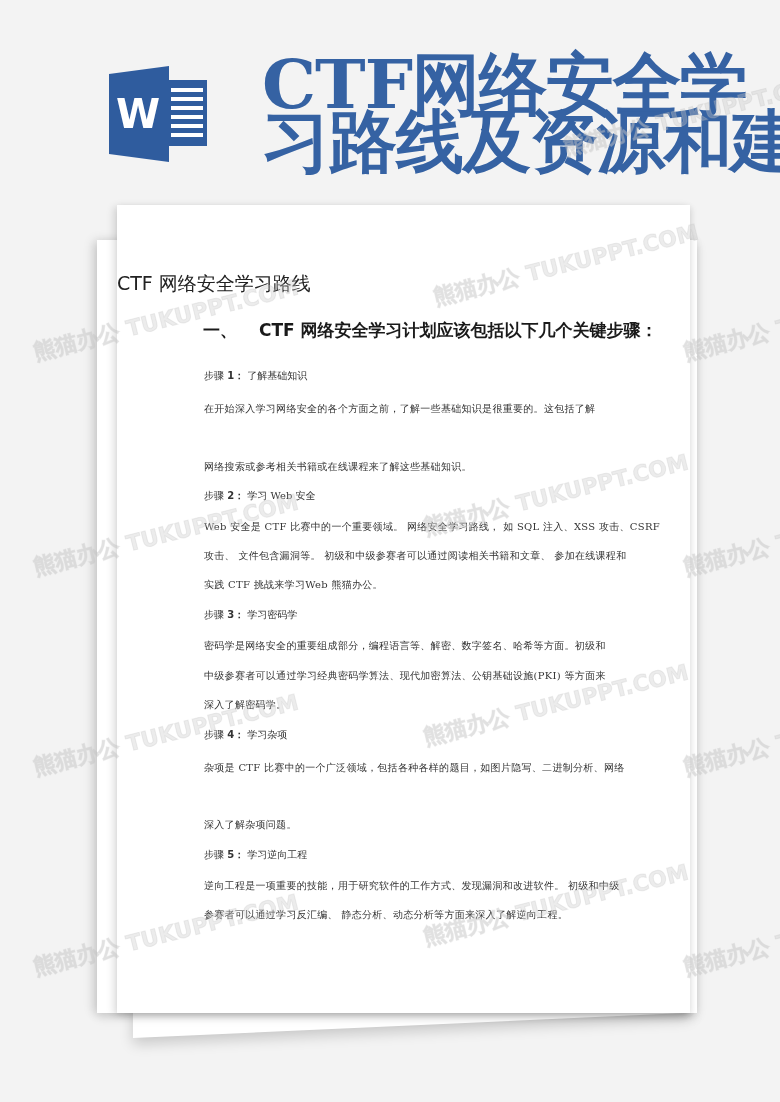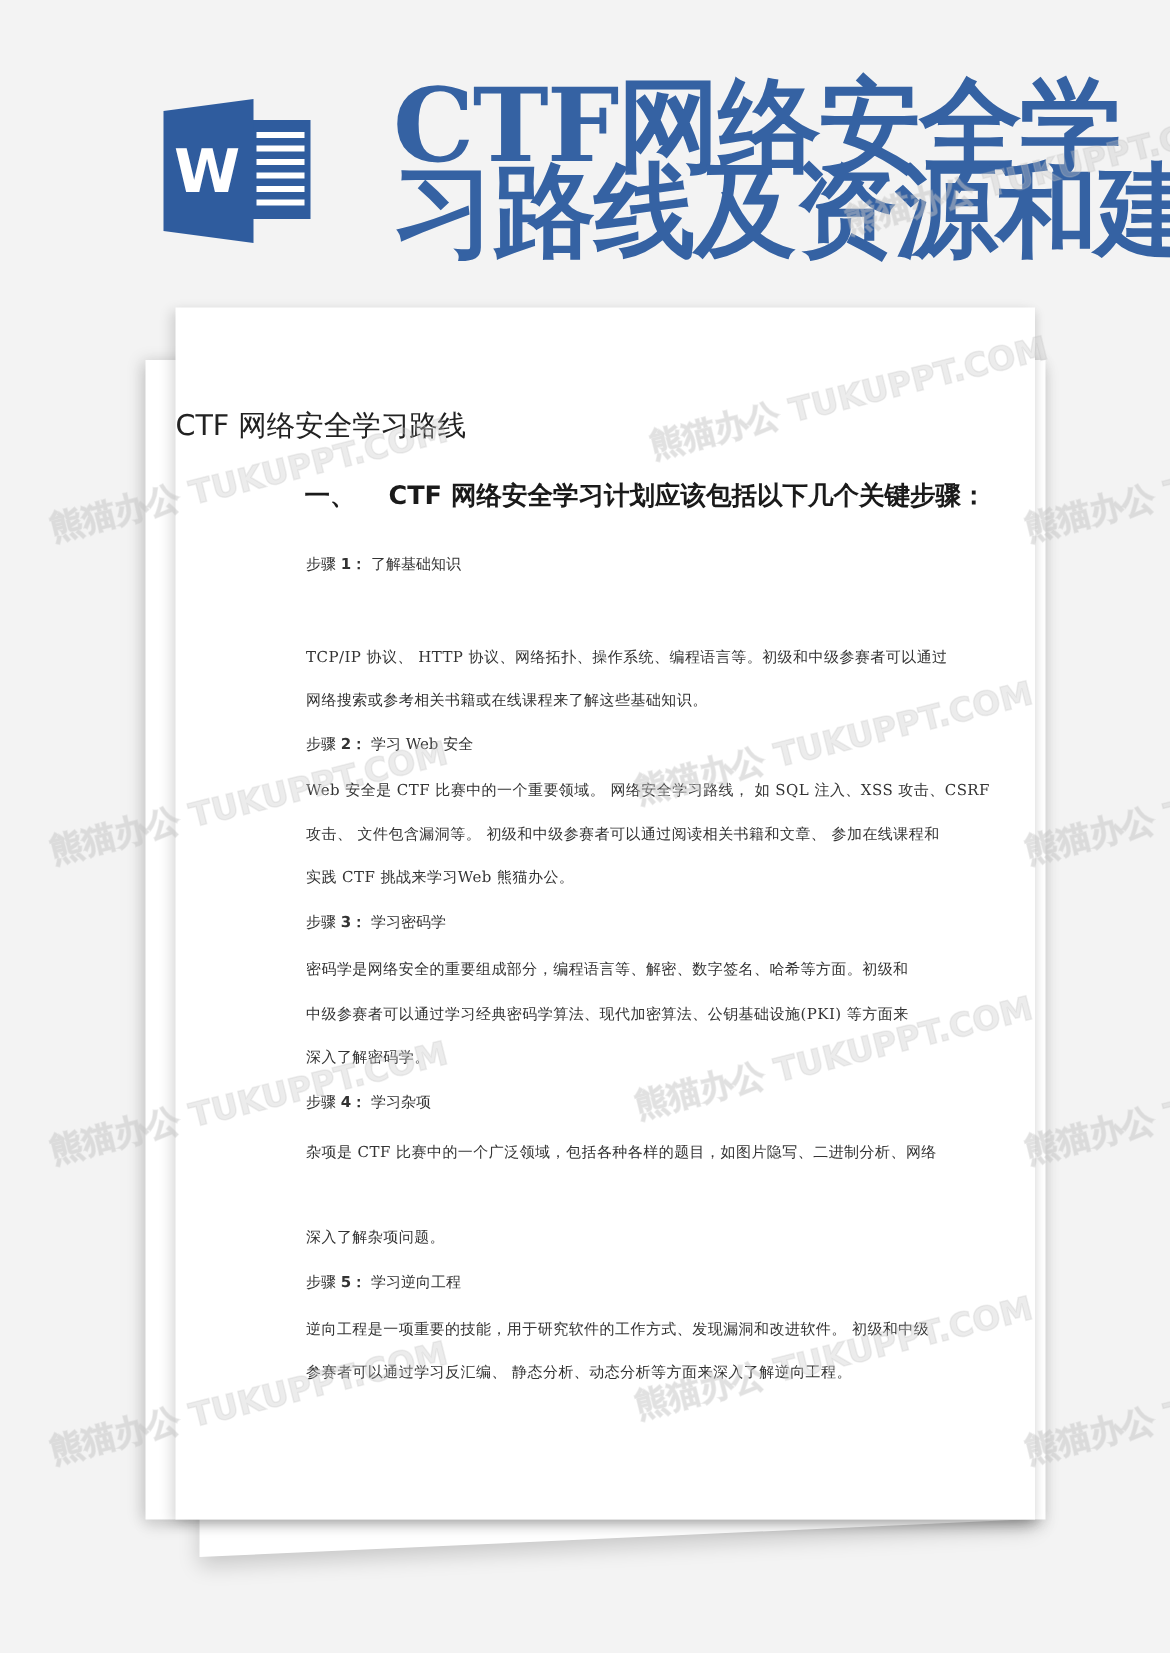--- a/index.html
+++ b/index.html
@@ -94,21 +94,21 @@
 
   <h3 class="section-heading">
     <span class="num">一、</span><span>CTF 网络安全学习计划应该包括以下几个关键步骤：</span>
   </h3>
 
   <div class="step-heading" style="top:164px">
     <span>步骤</span>
     <b>1：</b>
     <span>了解基础知识</span>
   </div>
-  <div class="para-line" style="top:226px">TCP/IP 协议、 HTTP 协议、网络拓扑、操作系统、编程语言等。初级和中级参赛者可以通过</div>
+  <div class="para-line" style="top:197px">在开始深入学习网络安全的各个方面之前，了解一些基础知识是很重要的。这包括了解</div>
   <div class="para-line" style="top:255px">网络搜索或参考相关书籍或在线课程来了解这些基础知识。</div>
 
   <div class="step-heading" style="top:284px">
     <span>步骤</span>
     <b>2：</b>
     <span>学习 Web 安全</span>
   </div>
   <div class="para-line" style="top:315px">Web 安全是 CTF 比赛中的一个重要领域。 网络安全学习路线， 如 SQL 注入、XSS 攻击、CSRF</div>
   <div class="para-line" style="top:344px">攻击、 文件包含漏洞等。 初级和中级参赛者可以通过阅读相关书籍和文章、 参加在线课程和</div>
   <div class="para-line" style="top:373px">实践 CTF 挑战来学习Web 熊猫办公。</div>

